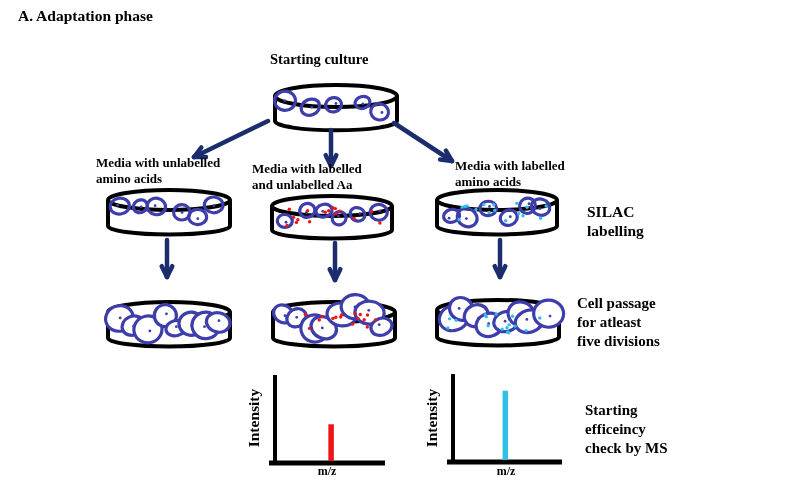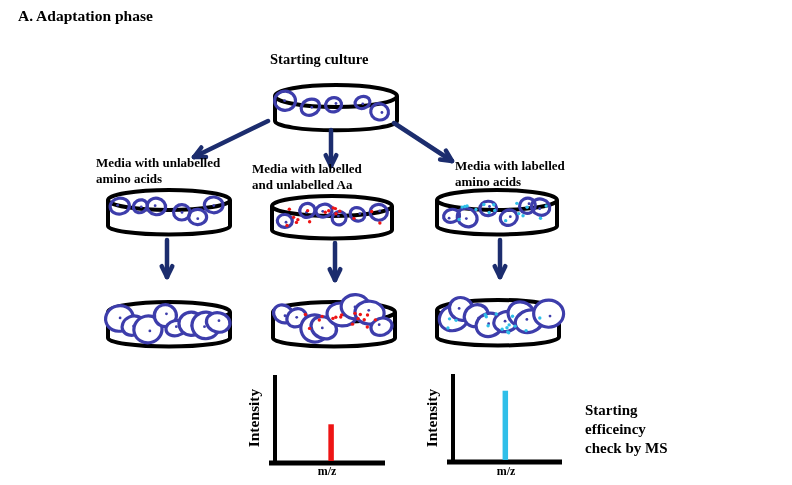--- a/index.html
+++ b/index.html
@@ -246,20 +246,23 @@
     </svg>
 
   <div class="lbl title">A. Adaptation phase</div>
   <div class="lbl start">Starting culture</div>
   <div class="lbl media1">Media with unlabelled
 amino acids</div>
   <div class="lbl media2">Media with labelled
 and unlabelled Aa</div>
   <div class="lbl media3">Media with labelled
 amino acids</div>
+  <div class="lbl silac">SILAC labelling</div>
+  <div class="lbl passage">Cell passage for atleast
+five divisions</div>
   <div class="lbl mscheck">Starting efficeincy
 check by MS</div>
 
   <div class="ylab int1">Intensity</div>
   <div class="xlab mz1">m/z</div>
   <div class="ylab int2">Intensity</div>
   <div class="xlab mz2">m/z</div>
 </div>
 
 </body></html>

